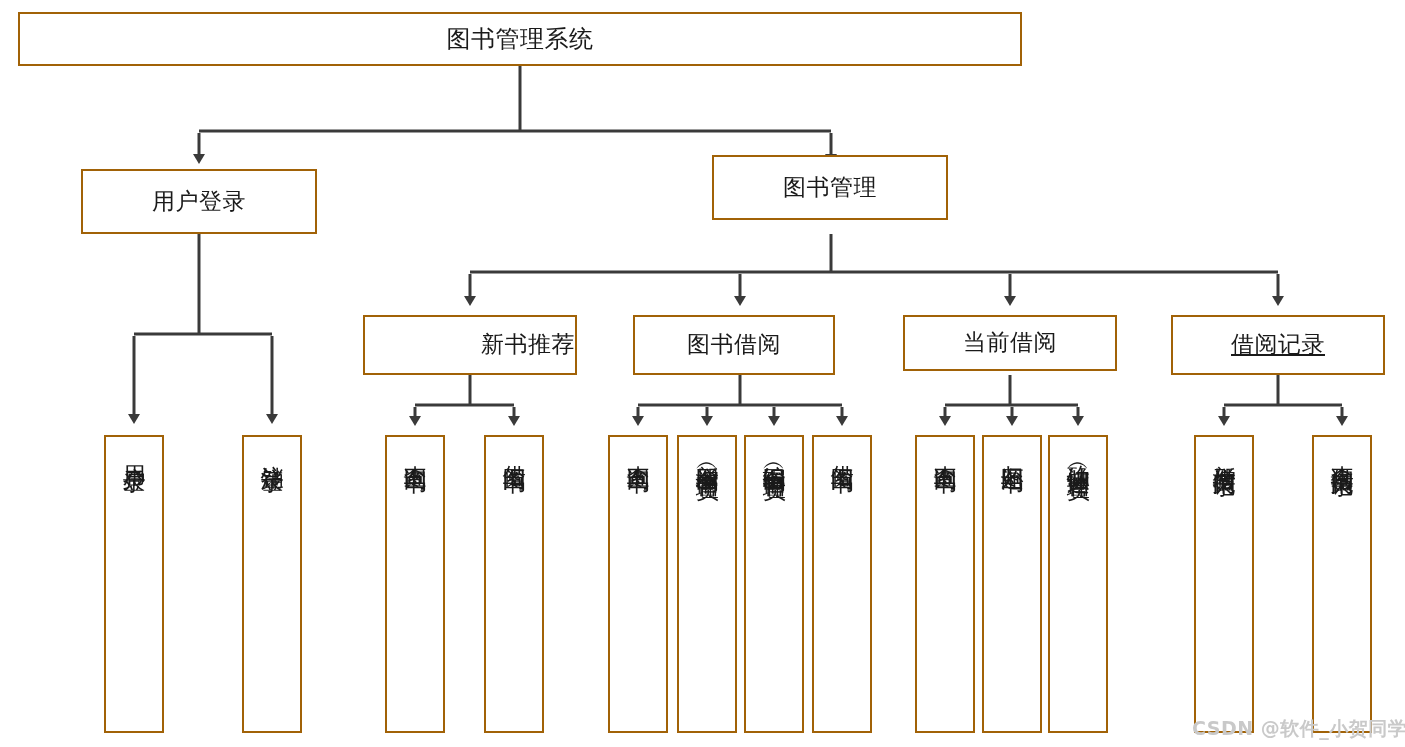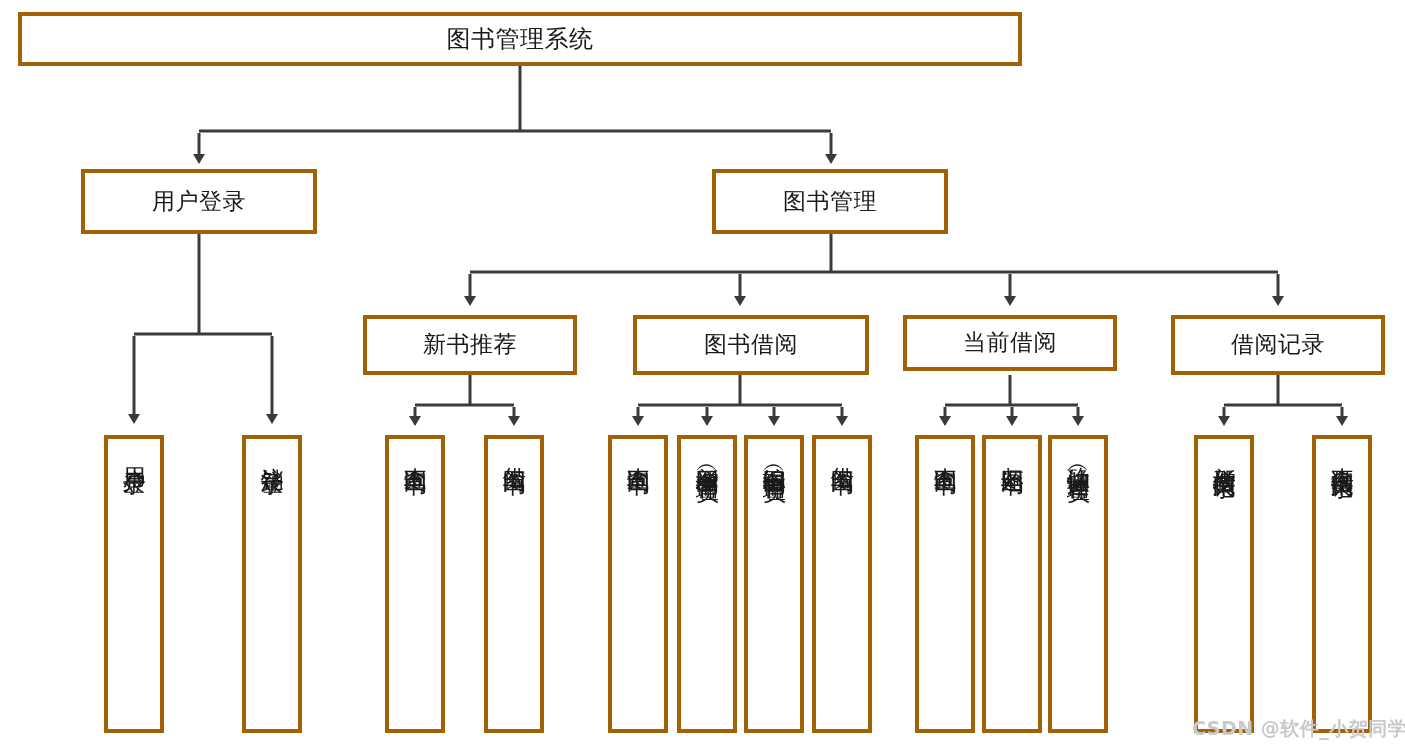--- a/index.html
+++ b/index.html
@@ -22,21 +22,21 @@
     left: 0;
     top: 0;
     width: 1405px;
     height: 747px;
     pointer-events: none;
   }
   .node {
     position: absolute;
     box-sizing: border-box;
     background: #ffffff;
-    border: 4px solid #a16207;
+    border: 2px solid #a16207;
     display: flex;
     align-items: center;
     justify-content: center;
     color: #1a1a1a;
     z-index: 2;
   }
   .node .label {
     display: block;
     text-align: center;
     line-height: 1.18;
@@ -128,34 +128,34 @@
     </g>
   </svg>
 
   <div class="node root h" style="left:18px; top:12px; width:1004px; height:54px;">
     <span class="label">图书管理系统</span>
   </div>
 
   <div class="node h" style="left:81px; top:169px; width:236px; height:65px;">
     <span class="label">用户登录</span>
   </div>
-  <div class="node h" style="left:712px; top:169px; width:236px; height:65px;">
+  <div class="node h" style="left:712px; top:155px; width:236px; height:65px;">
     <span class="label">图书管理</span>
   </div>
 
-  <div class="node h" style="left:363px; top:315px; width:214px; height:60px;">
+  <div class="node h" style="left:363px; top:315px; width:214px; height:60px;justify-content:flex-end;">
     <span class="label">新书推荐</span>
   </div>
-  <div class="node h" style="left:633px; top:315px; width:236px; height:60px;">
+  <div class="node h" style="left:633px; top:315px; width:202px; height:60px;">
     <span class="label">图书借阅</span>
   </div>
   <div class="node h" style="left:903px; top:315px; width:214px; height:56px;">
     <span class="label">当前借阅</span>
   </div>
-  <div class="node h" style="left:1171px; top:315px; width:214px; height:60px;">
+  <div class="node h" style="left:1171px; top:315px; width:214px; height:60px;text-decoration:underline;">
     <span class="label">借阅记录</span>
   </div>
 
   <div class="node v" style="left:104px; top:435px; width:60px; height:298px;">
     <span class="label">用户登录</span>
   </div>
   <div class="node v" style="left:242px; top:435px; width:60px; height:298px;">
     <span class="label">注销登录</span>
   </div>
   <div class="node v" style="left:385px; top:435px; width:60px; height:298px;">

